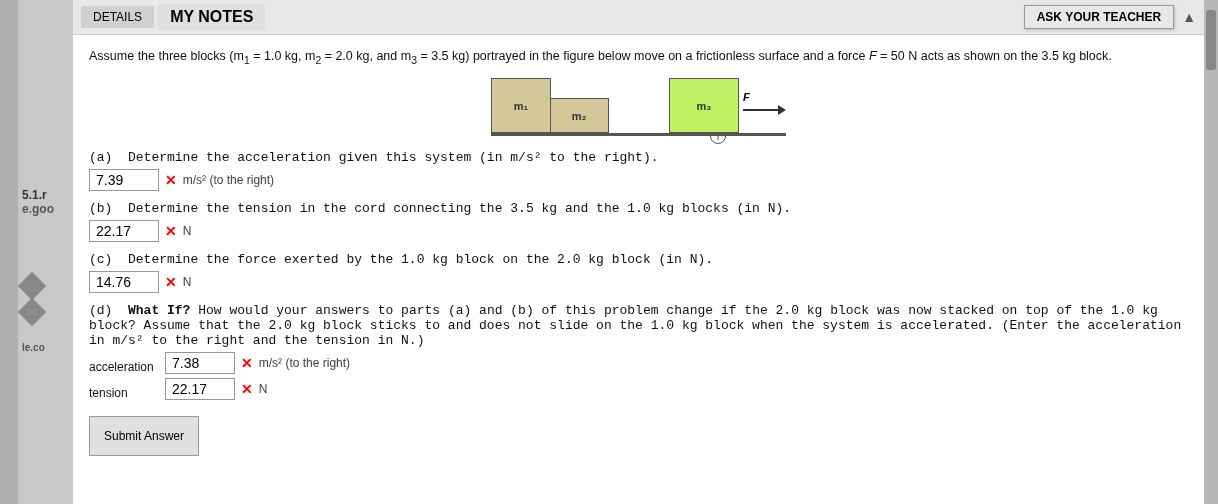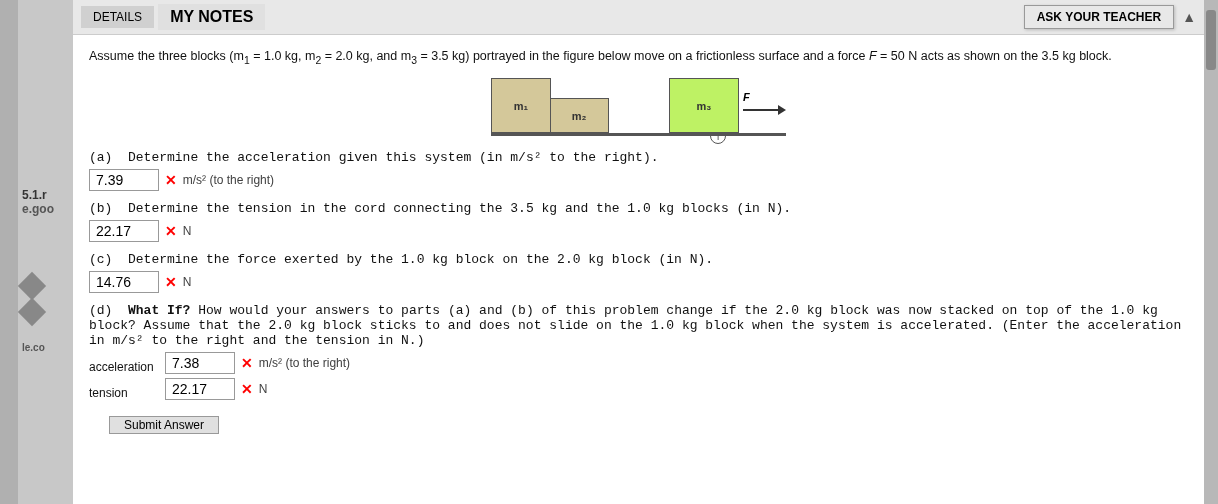--- a/index.html
+++ b/index.html
@@ -180,25 +180,24 @@
     .part-d-label {
       width: 70px;
       font-size: 12px;
       color: #111;
       margin-top: 8px;
     }
 
     .submit-btn {
       background: #e0e0e0;
       border: 1px solid #999;
-      padding: 1px 14px;
+      padding: 12px 14px;
       font-size: 12px;
       cursor: pointer;
       margin-top: 6px;
-      margin-left: 20px;
     }
 
     .right-sidebar {
       width: 14px;
       background: #b8b8b8;
       flex-shrink: 0;
       display: flex;
       flex-direction: column;
       align-items: center;
     }

